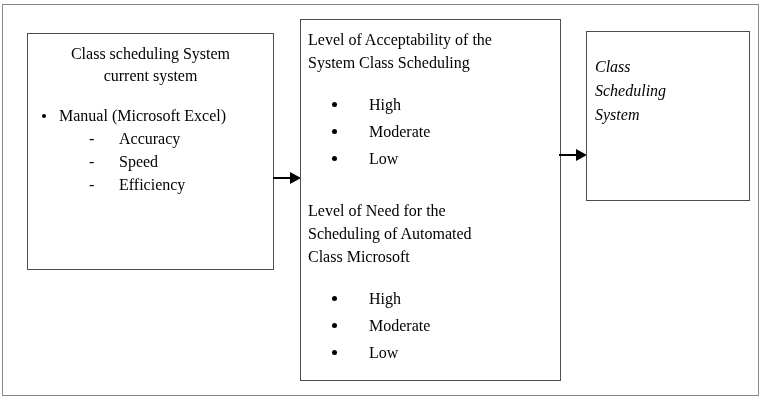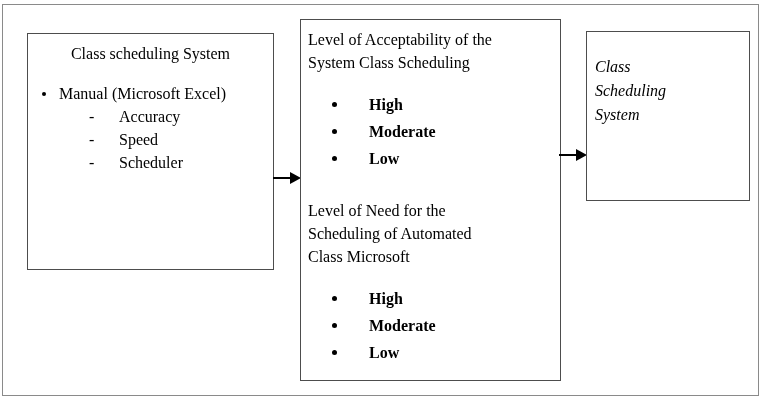--- a/index.html
+++ b/index.html
@@ -105,21 +105,20 @@
     font-size: 16px;
     line-height: 23px;
   }
   #box-levels .box-heading.second {
     margin-top: 27px;
   }
   .level-list {
     margin: 17px 0 0 0;
     padding: 0;
     list-style: none;
-    font-weight: bold;
   }
   .level-list > li {
     position: relative;
     padding-left: 68px;
     font-size: 16px;
     line-height: 27px;
   }
   .level-list > li > .bullet-dot {
     position: absolute;
     left: 31px;
@@ -183,39 +182,40 @@
 </head>
 <body>
 
 <div id="canvas">
 
   <div class="outer-frame">
 
     <div class="box" id="box-current-system">
       <div class="box-heading">
         <div>Class scheduling System</div>
+        <div>current system</div>
       </div>
 
       <ul class="left-list">
         <li class="main-bullet">
           <span class="bullet-dot"></span>
           <span>Manual (Microsoft Excel)</span>
 
           <ul class="sub-list">
             <li>
               <span class="dash-mark">-</span>
               <span>Accuracy</span>
             </li>
             <li>
               <span class="dash-mark">-</span>
               <span>Speed</span>
             </li>
             <li>
               <span class="dash-mark">-</span>
-              <span>Scheduler</span>
+              <span>Efficiency</span>
             </li>
           </ul>
         </li>
       </ul>
     </div>
 
     <div class="arrow" id="arrow-current-to-levels">
       <span class="shaft"></span>
       <span class="head"></span>
     </div>

